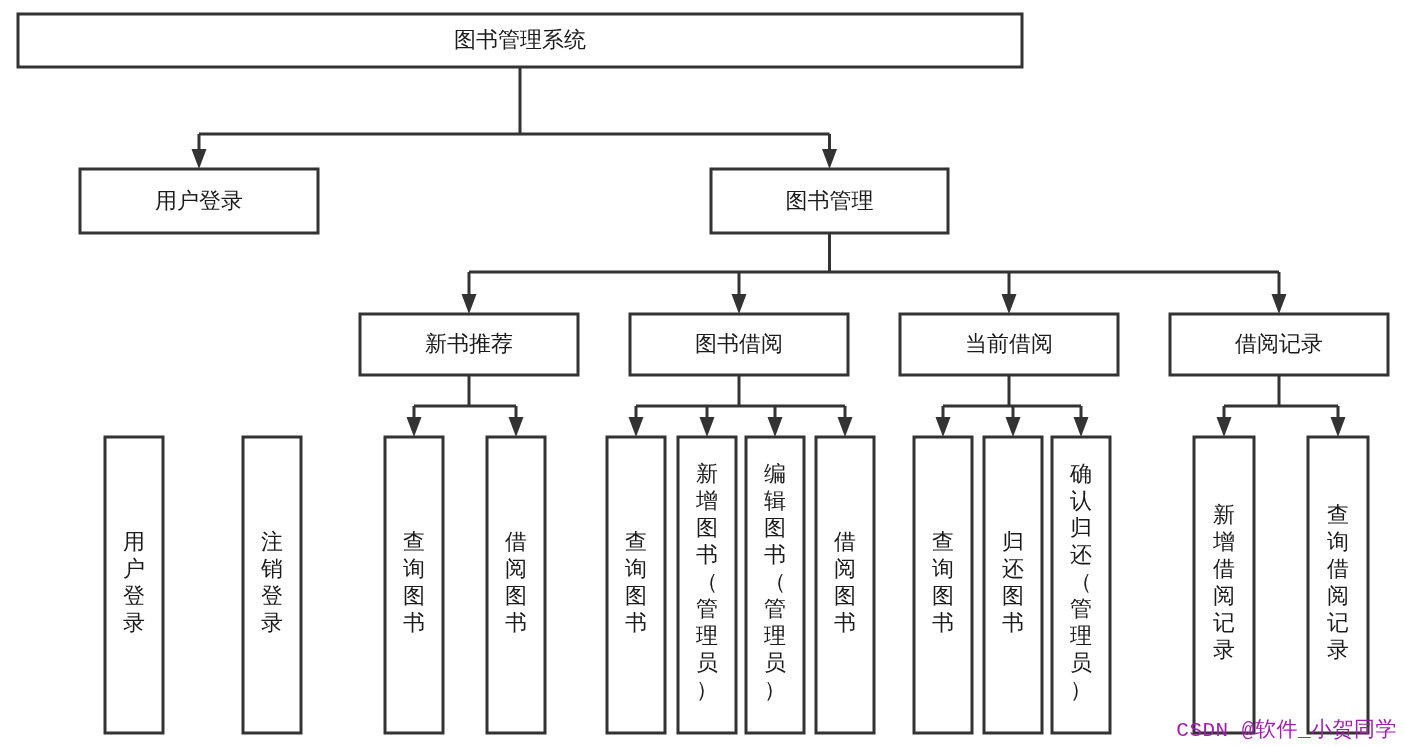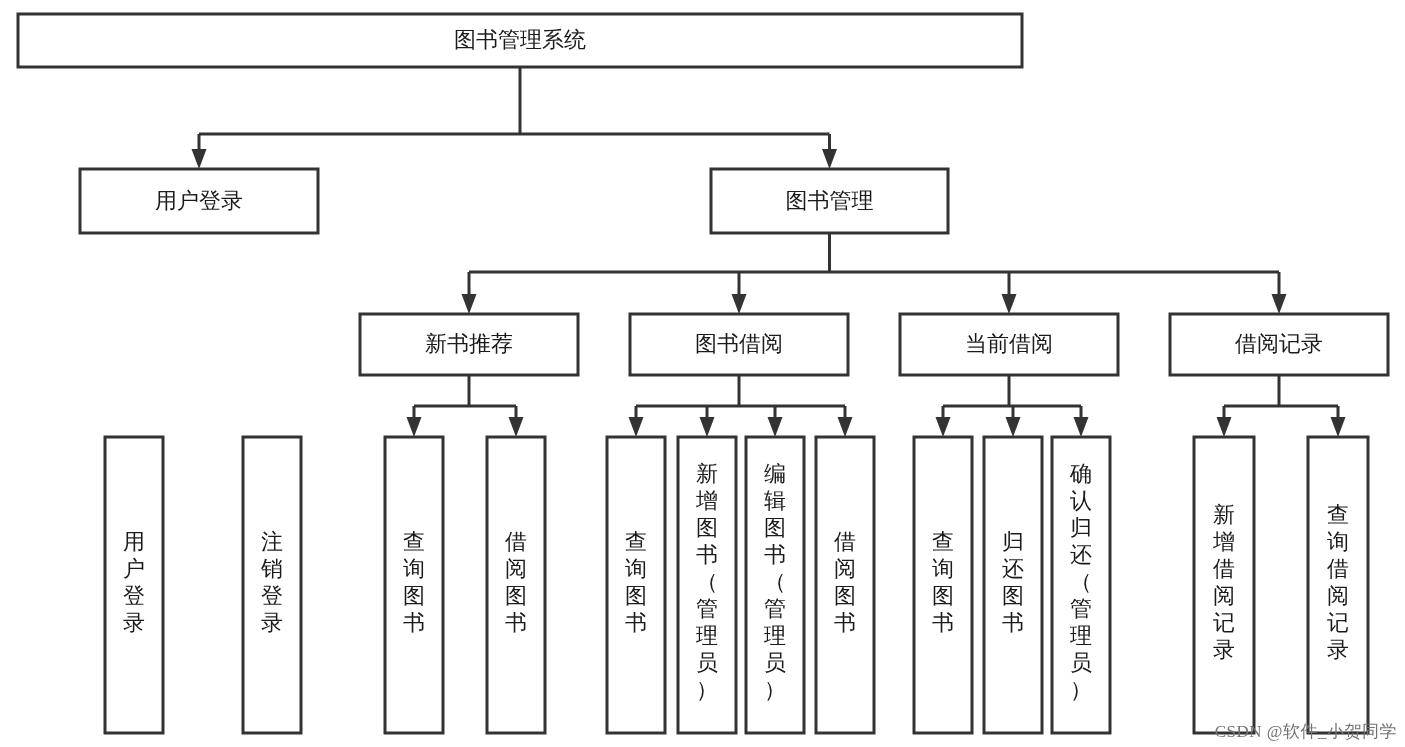--- a/index.html
+++ b/index.html
@@ -34,23 +34,23 @@
   .node-label-vertical{
     font-family:"Liberation Sans","DejaVu Sans",sans-serif;
     font-size:22px;
     fill:#1a1a1a;
     text-anchor:middle;
   }
   .watermark{
     position:absolute;
     right:8px;
     bottom:4px;
-    font-family:Liberation Serif, serif;
-    font-size:17px;
-    color:#737373;
+    font-family:Liberation Mono, monospace;
+    font-size:21px;
+    color:#a21caf;
     white-space:nowrap;
     letter-spacing:0.5px;
     user-select:none;
   }
 </style>
 </head>
 <body>
 
 <div id="diagram-root">
   <svg id="tree-svg" viewBox="0 0 1405 747">

